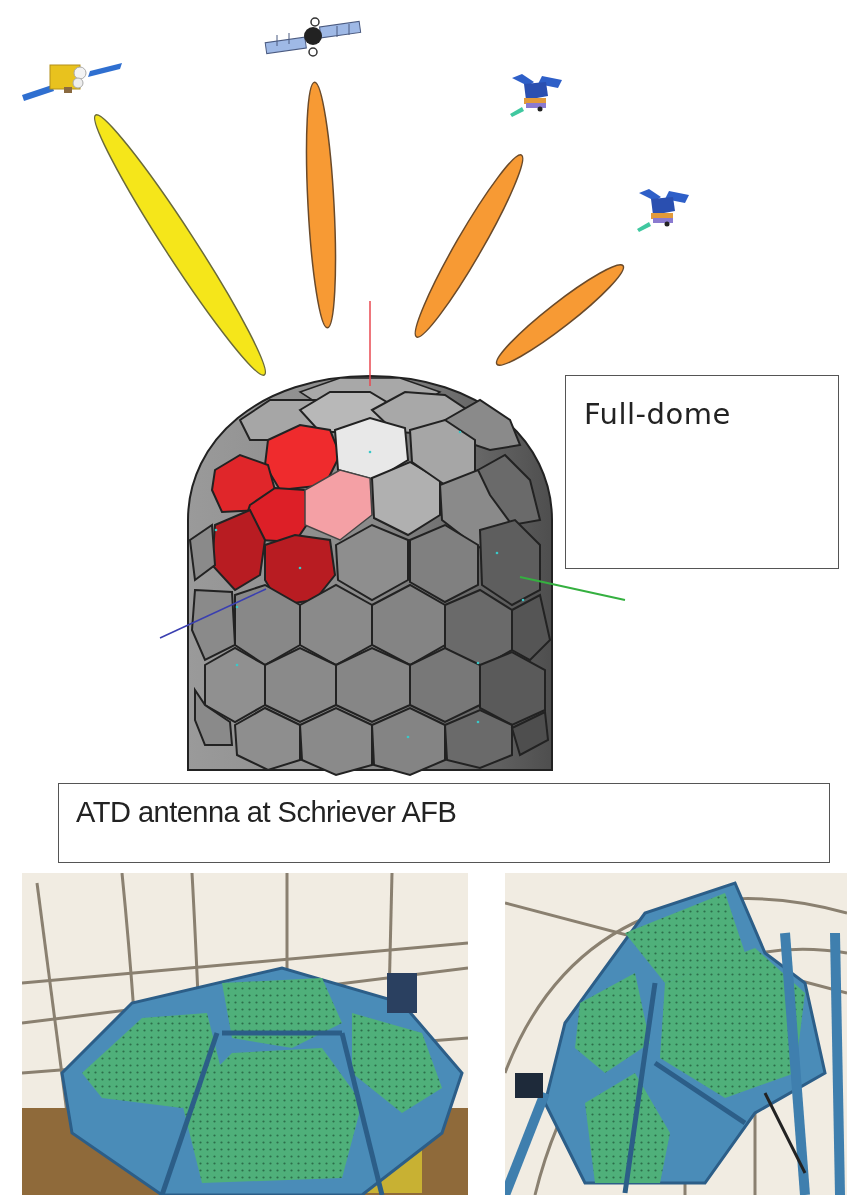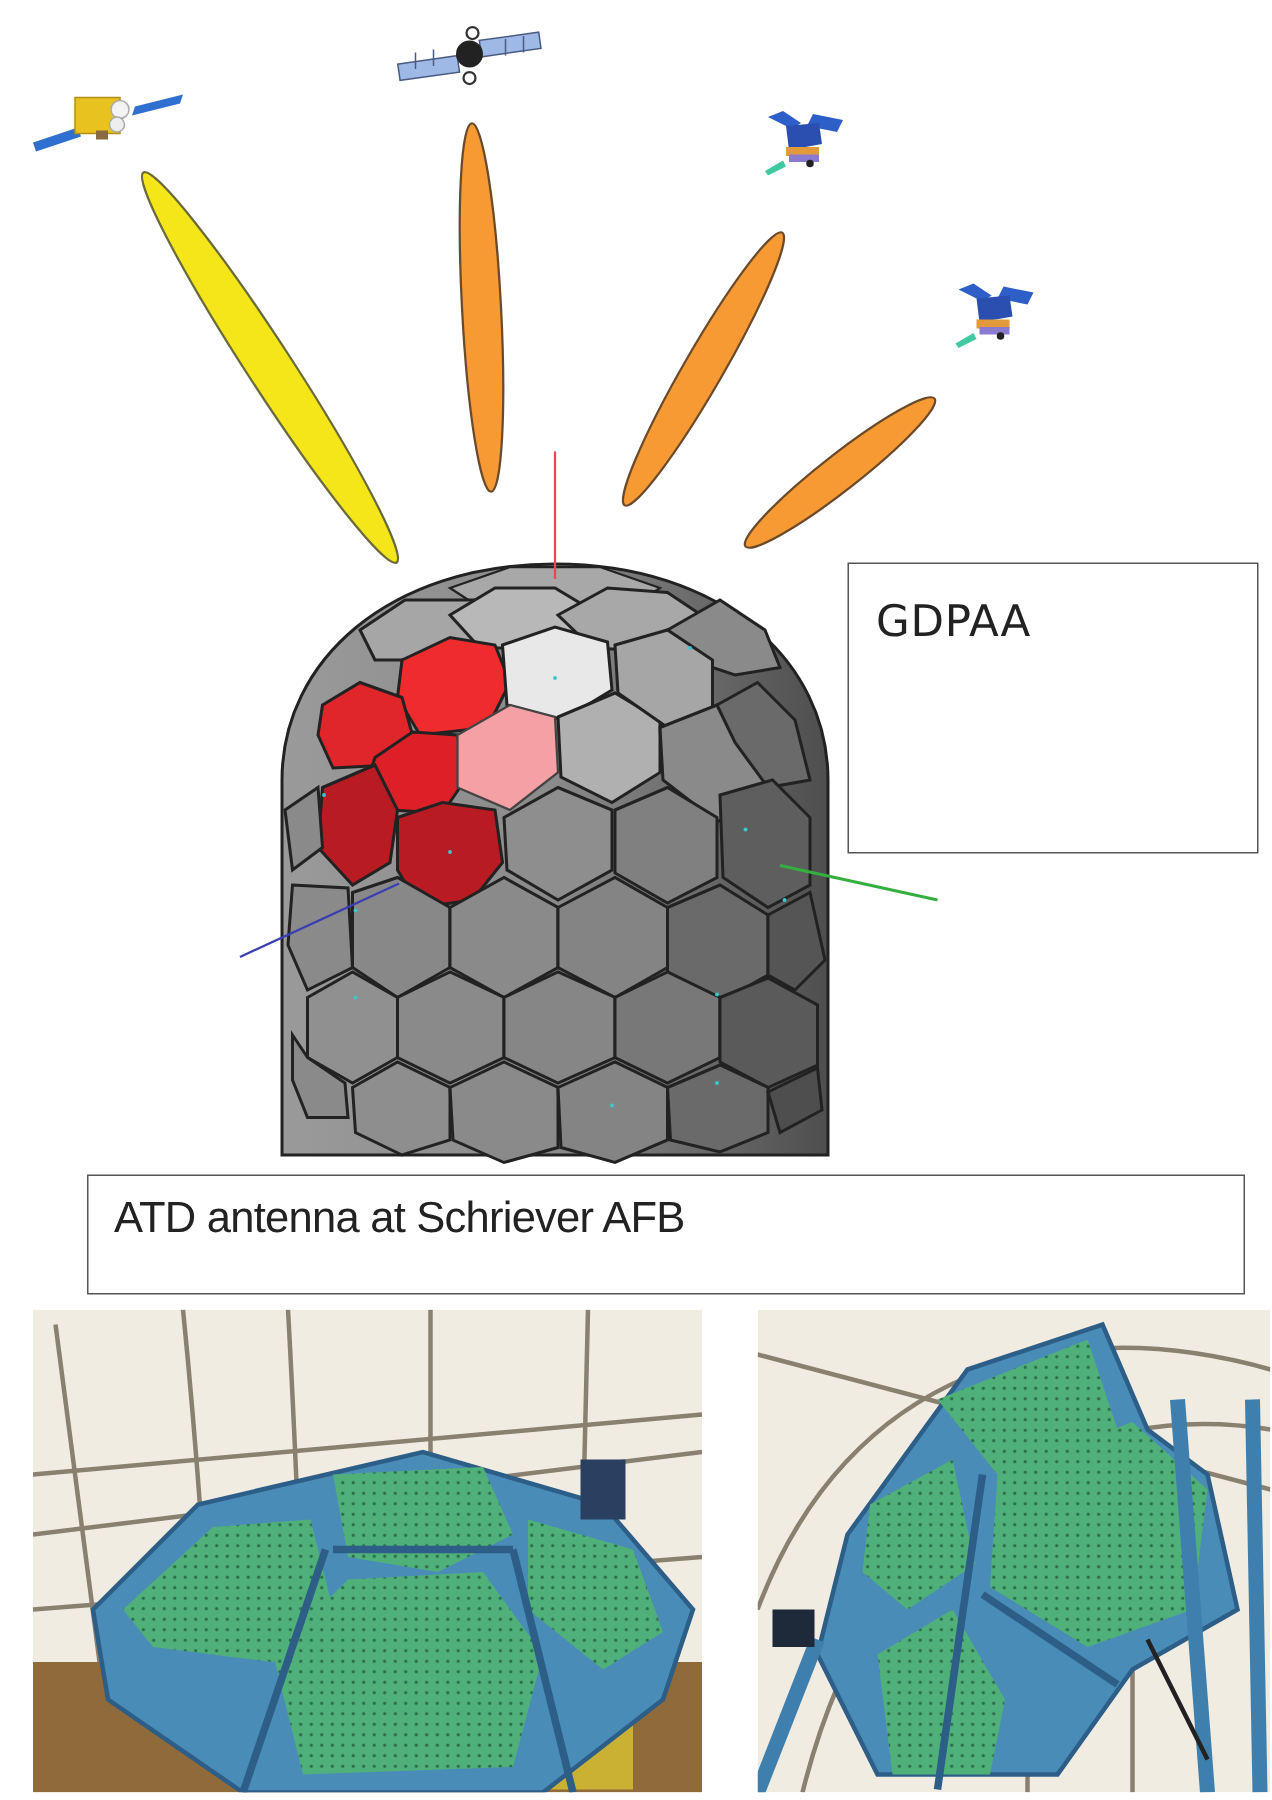--- a/index.html
+++ b/index.html
@@ -129,21 +129,21 @@
         <circle cx="216" cy="530" r="1.3"></circle>
     </g>
   </g>
 
   <line x1="370" y1="301" x2="370" y2="386" stroke="#e84850" stroke-width="1.5"></line>
   <line x1="266" y1="589" x2="160" y2="638" stroke="#3a3fb0" stroke-width="1.5"></line>
   <line x1="520" y1="577" x2="625" y2="600" stroke="#35b040" stroke-width="2"></line>
 </svg>
 
 <div class="label-box concept-box">
-  <div class="line">GDPAA</div>
+  <div class="line">Full-dome</div>
 </div>
 
 <div class="label-box atd-box">
   <span>ATD antenna at Schriever AFB</span>
 </div>
 
 <div class="photo photo-left">
   <svg width="446" height="322" viewBox="0 0 446 322">
     <defs>
       <pattern id="dotsL" width="7" height="7" patternUnits="userSpaceOnUse">

